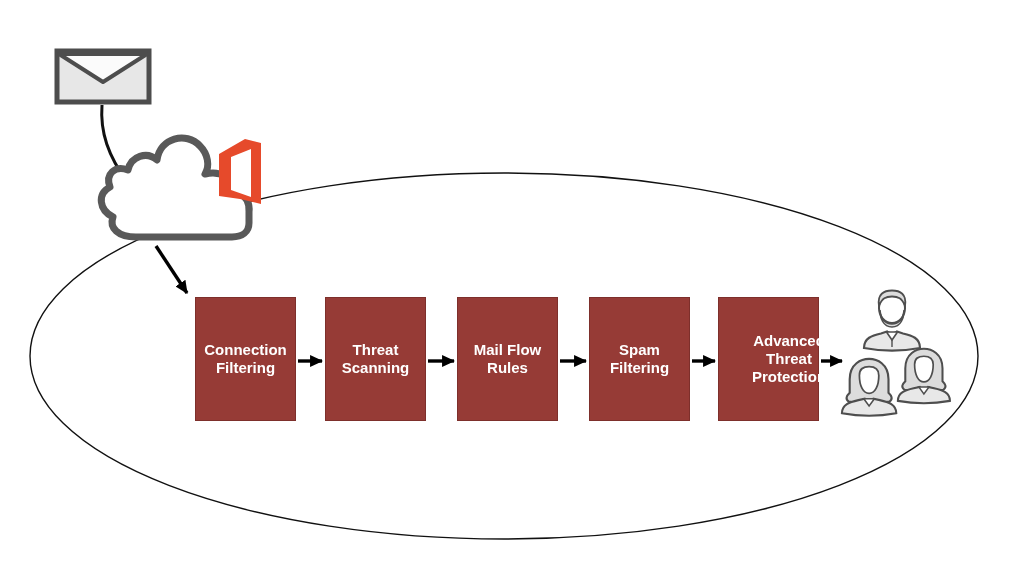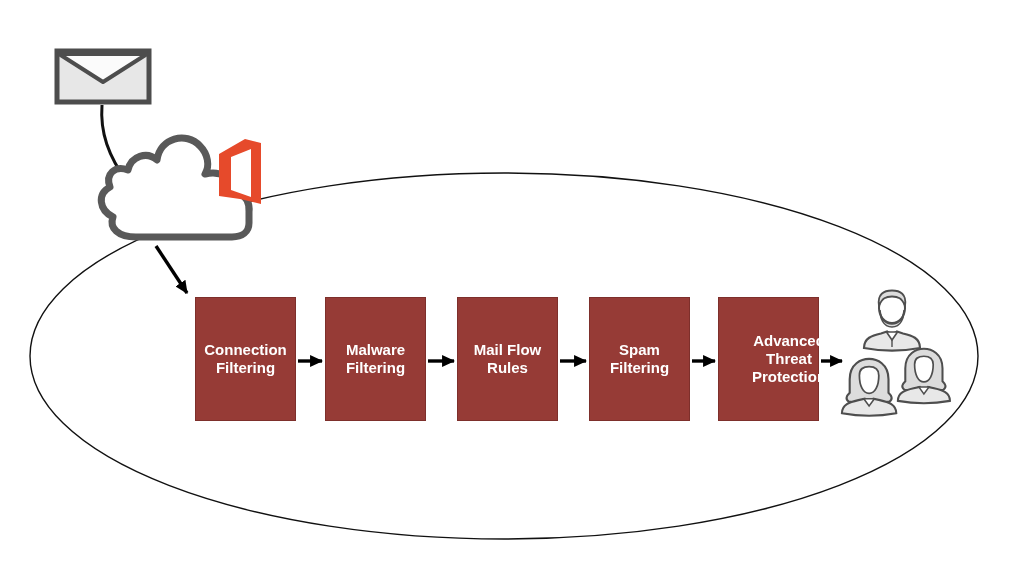--- a/index.html
+++ b/index.html
@@ -93,21 +93,21 @@
       </g>
       <use href="#woman-bust" transform="translate(896,346) scale(0.93)"></use>
       <use href="#woman-bust" transform="translate(840,356) scale(0.97)"></use>
     </g>
   </svg>
 
   <div class="step s1">
     <span>Connection Filtering</span>
   </div>
   <div class="step s2">
-    <span>Malware Filtering</span>
+    <span>Threat Scanning</span>
   </div>
   <div class="step s4">
     <span>Spam Filtering</span>
   </div>
   <div class="step s3">
     <span>Mail Flow Rules</span>
   </div>
   <div class="step s5">
     <span>Advanced Threat Protection</span>
   </div>

